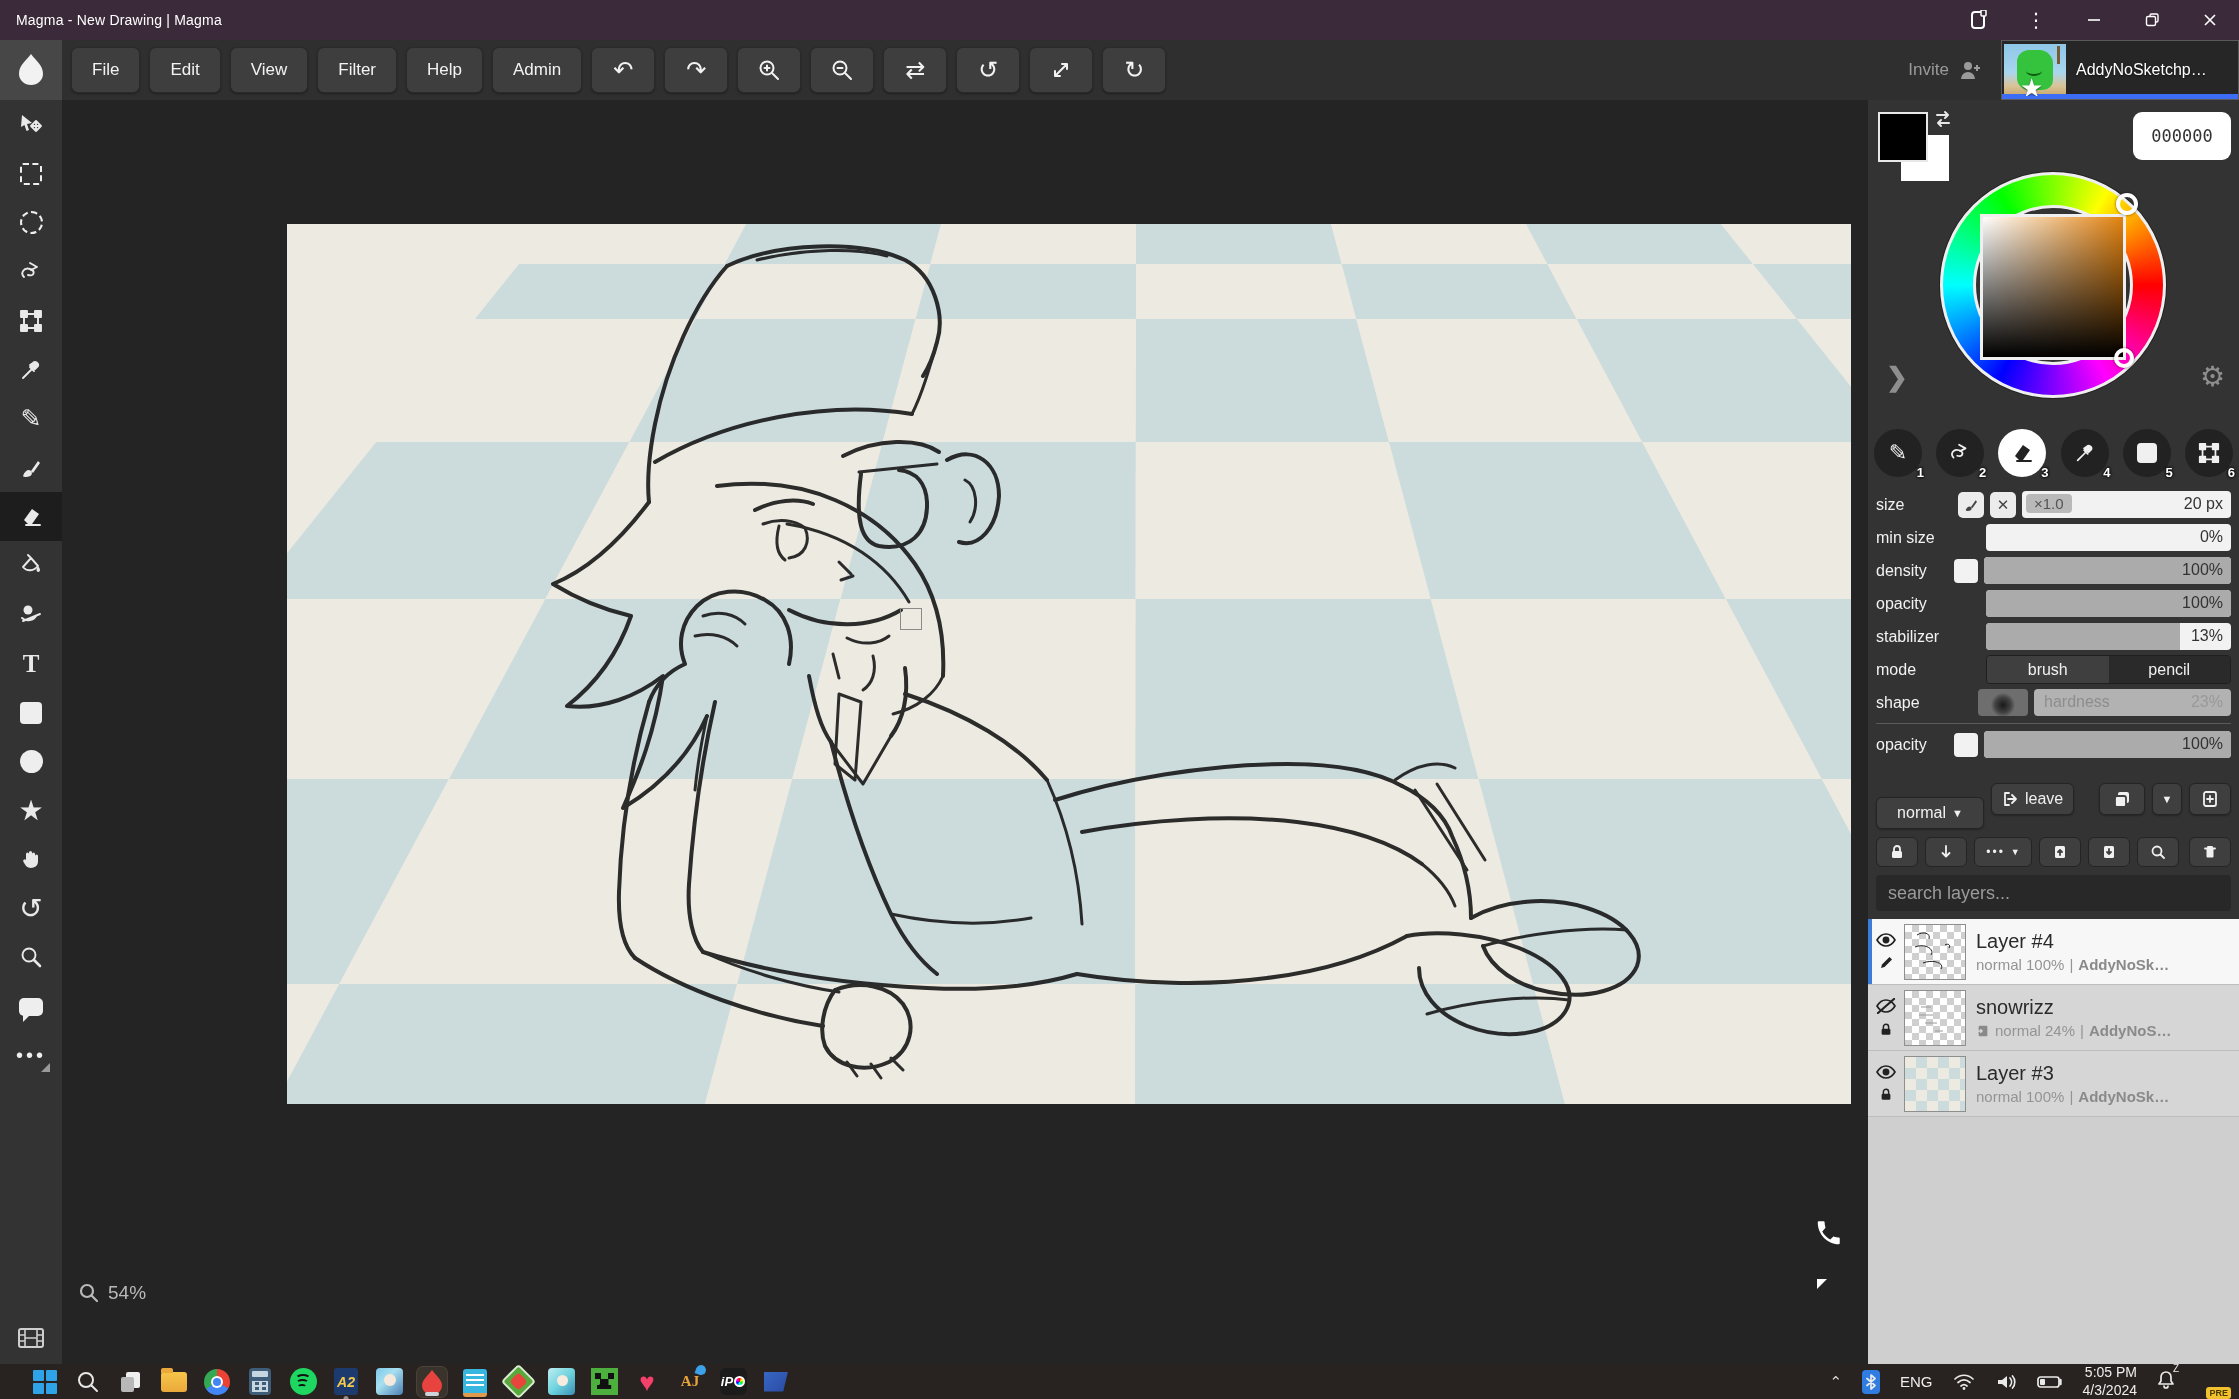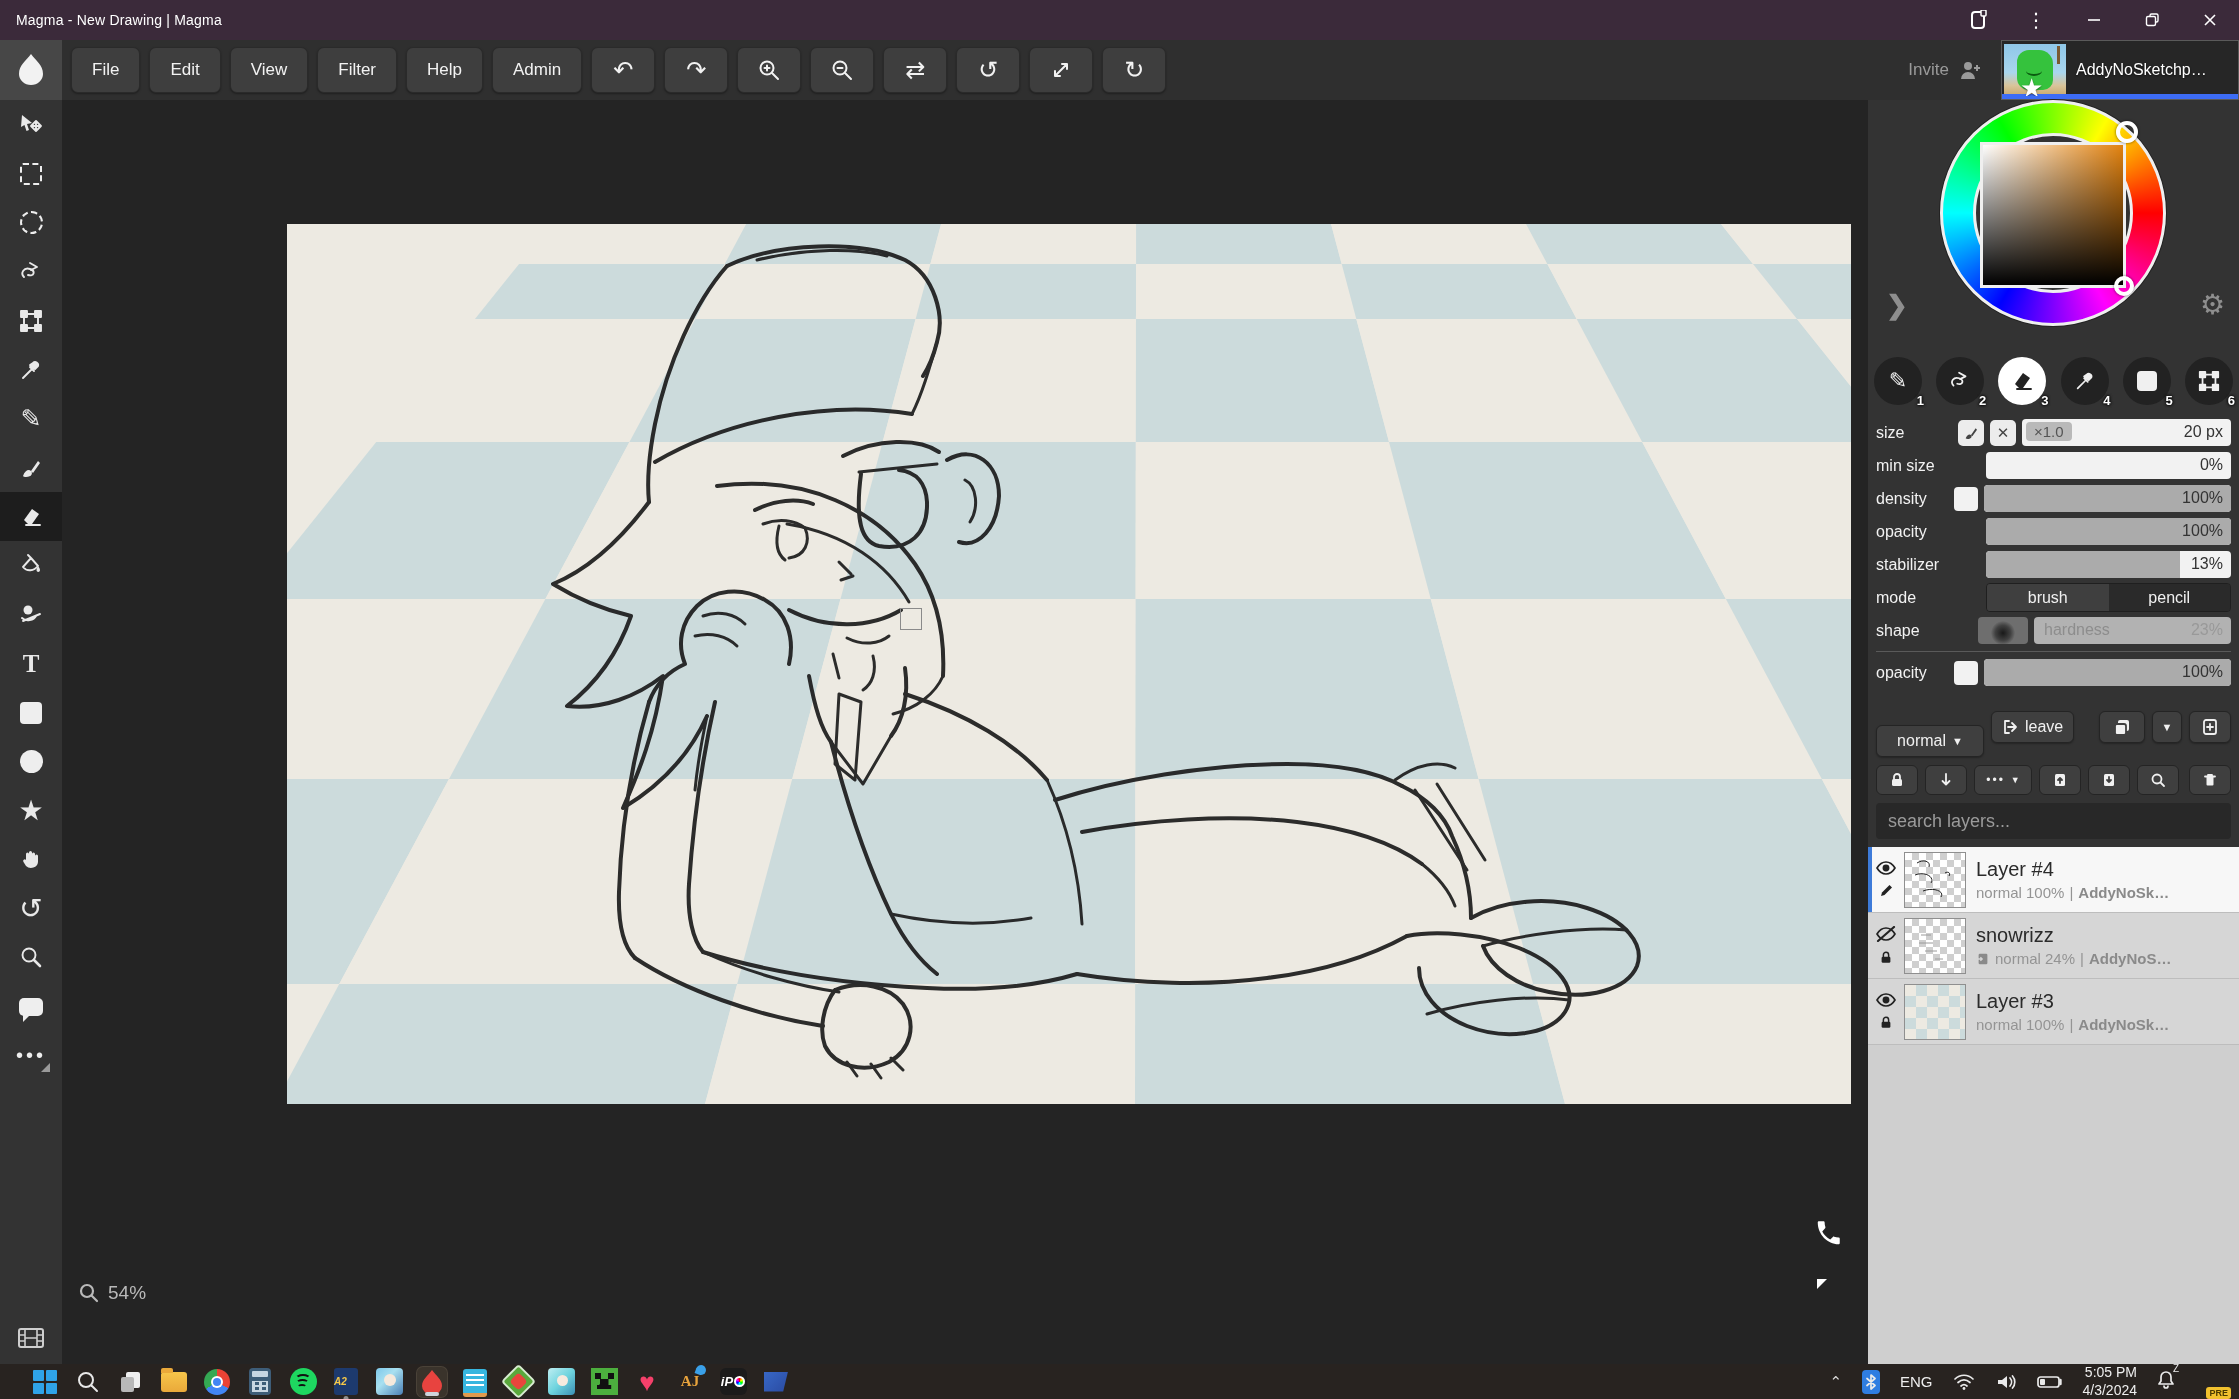--- a/index.html
+++ b/index.html
@@ -168,22 +168,22 @@
   .tk-chrome { width:26px; height:26px; border-radius:50%;
      background:conic-gradient(#ea4335 0 33%, #4285f4 33% 66%, #34a853 66% 100%); position:relative; }
   .tk-chrome:before { content:""; position:absolute; left:7px; top:7px; width:12px; height:12px; border-radius:50%; background:#fff; }
   .tk-chrome:after { content:""; position:absolute; left:9px; top:9px; width:8px; height:8px; border-radius:50%; background:#4285f4; }
   .tk-calc { width:22px; height:27px; background:#3e5d78; border-radius:4px; position:relative; }
   .tk-calc:before { content:""; position:absolute; left:3px; top:3px; right:3px; height:6px; background:#c8d6e2; border-radius:1px; }
   .tk-calc:after { content:""; position:absolute; left:3px; bottom:3px; right:3px; height:11px;
      background:repeating-linear-gradient(0deg,#c8d6e2 0 2px,transparent 2px 5px), repeating-linear-gradient(90deg,#c8d6e2 0 3px,transparent 3px 7px); }
   .tk-spotify { width:27px; height:27px; border-radius:50%; background:#1ed760; position:relative; overflow:hidden; }
   .tk-spotify i { position:absolute; left:5px; border-radius:50%; border:2.5px solid transparent; border-top-color:#111; }
-  .tk-a2 { width:24px; height:27px; background:#1d3a6e; border-radius:3px; color:#f7c948; font-weight:bold; font-size:10px;
-     display:flex; align-items:center; justify-content:flex-start; }
+  .tk-a2 { width:24px; height:27px; background:#1d3a6e; border-radius:3px; color:#f7c948; font-weight:bold; font-size:14px;
+     display:flex; align-items:center; justify-content:center; }
   .tk-avatar1 { width:27px; height:27px; border-radius:4px; background:linear-gradient(135deg,#7ec8ea 0%,#a8e0f0 40%,#4a7fb5 100%); position:relative; overflow:hidden; }
   .tk-avatar1:after { content:""; position:absolute; left:8px; top:6px; width:12px; height:12px; border-radius:50%; background:#f5e9dc; }
   .tk-note { width:24px; height:26px; background:#37b6df; border-radius:3px; position:relative; }
   .tk-note:before { content:""; position:absolute; left:3px; top:5px; right:3px; height:12px;
      background:repeating-linear-gradient(0deg,#fff 0 2px,transparent 2px 5px); }
   .tk-note:after { content:""; position:absolute; left:0; bottom:-2px; right:0; height:4px; background:#e09a4e; border-radius:0 0 3px 3px; }
   .tk-melon { width:25px; height:25px; background:#5aa83c; transform:rotate(45deg); border-radius:4px; border:2px solid #d7ecd0; display:flex; align-items:center; justify-content:center; }
   .tk-melon i { width:13px; height:13px; background:#e8453c; border-radius:4px; }
   .tk-avatar2 { width:27px; height:27px; border-radius:4px; background:linear-gradient(135deg,#bfeef2 0%,#6fd4de 50%,#3a8fb5 100%); position:relative; overflow:hidden; }
   .tk-avatar2:after { content:""; position:absolute; left:9px; top:7px; width:11px; height:11px; border-radius:50%; background:#f7eade; }
@@ -566,20 +566,32 @@
         <path d="M6.6 10.8c1.4 2.7 3.7 5 6.4 6.4l2.1-2.1c.3-.3.7-.4 1-.2 1.1.4 2.3.6 3.5.6.6 0 1 .4 1 1V20c0 .6-.4 1-1 1C10.8 21 3 13.2 3 3.6 3 3 3.4 2.6 4 2.6h3.5c.6 0 1 .4 1 1 0 1.2.2 2.4.6 3.5.1.3 0 .7-.2 1l-2.3 2.7z"></path>
       </svg>
   </div>
   <div class="chat-btn">
     <i class="bubble2"></i>
   </div>
 </div>
 
 <div class="rightpanel">
 
+  <div class="swatch-row">
+    <i class="swatch-white"></i>
+    <i class="swatch-black"></i>
+    <span class="swap-icon">
+      <svg width="22" height="18" viewBox="0 0 22 18" fill="none" stroke="#e8e8e8" stroke-width="2" stroke-linecap="round" stroke-linejoin="round">
+          <path d="M5 5 H15 M13 2 L16 5 L13 8 M17 13 H7 M9 10 L6 13 L9 16"></path>
+        </svg>
+    </span>
+    <div class="hex-box">
+      <span>000000</span>
+    </div>
+  </div>
 
   <div class="wheel-wrap">
     <div class="hue-ring">
       <div class="hue-inner"></div>
     </div>
     <div class="sv-square"></div>
     <i class="hue-marker"></i>
     <i class="sv-marker"></i>
     <span class="panel-chevron">❯</span>
     <span class="panel-gear">⚙</span>

